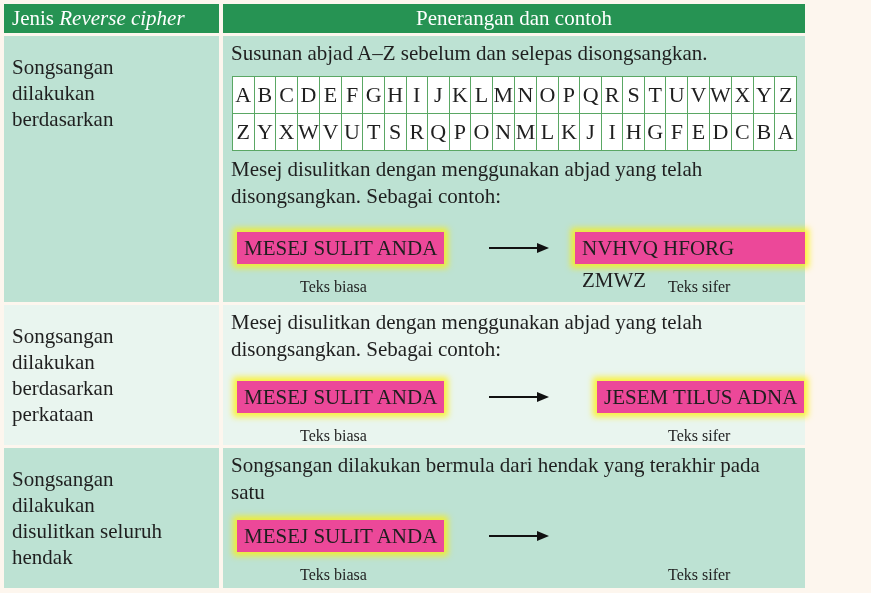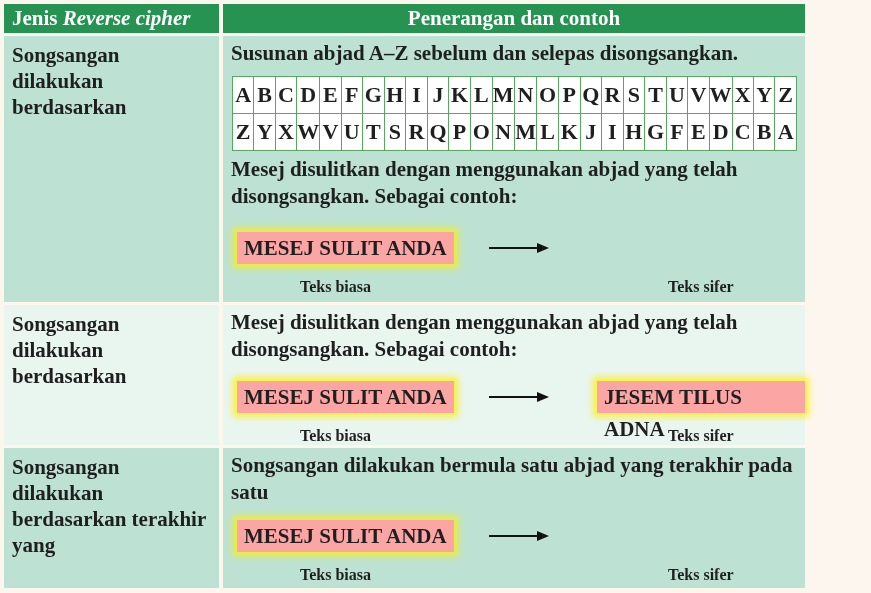--- a/index.html
+++ b/index.html
@@ -2,45 +2,45 @@
 <html><head>
 <meta charset="utf-8">
 <style>
   html, body { margin:0; padding:0; }
   body {
     width:871px; height:593px; background:#fdf6ee;
     font-family:"Liberation Serif","DejaVu Serif",serif; color:#1f1f1f;
     position:relative; overflow:hidden;
   }
   .tbl { position:absolute; left:4px; top:4px; width:862px; }
-  .row { display:flex; gap:4px; margin-bottom:3px;font-weight:bold; }
+  .row { display:flex; gap:4px; margin-bottom:3px; }
   .cl { width:215px; box-sizing:border-box; }
   .cr { width:582px; box-sizing:border-box; }
   .hdr .cl, .hdr .cr {
     background:#269353; color:#ffffff; height:29px; font-size:21px;
     line-height:29px;
   }
   .hdr .cl { padding-left:8px; }
   .hdr .cr { text-align:center; }
   .hdr i { font-style:italic; }
   .bg-a { background:#bde2d3; }
   .bg-b { background:#e9f5ef; }
-  .cl.body { padding:6px 0 0 8px; font-size:21px; line-height:26px; }
+  .cl.body { padding:18px 0 0 8px; font-size:21px; line-height:26px; }
   .cr.body { padding:4px 8px 0 8px; font-size:21px; line-height:27px; position:relative; }
   .r1 { height:266px; }
   .r2 { height:140px; }
   .r3 { height:140px; }
   .grid { margin-top:9px; margin-left:1px; border-collapse:collapse; background:#ffffff; }
   .grid td {
     border:1.5px solid #5aa764; width:21.5px; height:36px; text-align:center;
     font-size:22px; padding:0; line-height:36px;
   }
   .ex { position:absolute; left:0; right:0; height:70px; }
   .hl {
-    position:absolute; background:#fca5a5; padding:0 7px; height:32px; line-height:32px;
+    position:absolute; background:#ec4899; padding:0 7px; height:32px; line-height:32px;
     font-size:21px; box-shadow:0 0 6px 4px rgba(255,240,0,0.75); top:0;
   }
   .arrow { position:absolute; width:60px; height:10px; top:11px; }
   .arrow .shaft { position:absolute; left:0; top:4px; width:50px; height:2px; background:#111; }
   .arrow .head { position:absolute; right:0; top:0; width:0; height:0;
     border-left:12px solid #111; border-top:5px solid transparent; border-bottom:5px solid transparent; }
   .cap { position:absolute; top:41px; font-size:16px; }
 </style>
 </head>
 <body>
@@ -121,31 +121,33 @@
       </tbody>
         </table>
       <div style="margin-top:5px">Mesej disulitkan dengan menggunakan abjad yang telah</div>
       <div>disongsangkan. Sebagai contoh:</div>
       <div class="ex" style="top:196px">
         <div class="hl" style="left:14px">MESEJ SULIT ANDA</div>
         <div class="arrow" style="left:266px">
             <div class="shaft"></div>
             <div class="head"></div>
           </div>
+        <div class="hl" style="left:352px">NVHVQ HFORG ZMWZ</div>
         <div class="cap" style="left:77px">Teks biasa</div>
         <div class="cap" style="left:445px">Teks sifer</div>
       </div>
     </div>
   </div>
 
   <div class="row">
     <div class="cl body bg-b r2">
       <div>Songsangan</div>
       <div>dilakukan</div>
       <div>berdasarkan</div>
+      <div>perkataan</div>
     </div>
     <div class="cr body bg-b r2">
       <div>Mesej disulitkan dengan menggunakan abjad yang telah</div>
       <div>disongsangkan. Sebagai contoh:</div>
       <div class="ex" style="top:76px">
         <div class="hl" style="left:14px">MESEJ SULIT ANDA</div>
         <div class="arrow" style="left:266px">
             <div class="shaft"></div>
             <div class="head"></div>
           </div>
@@ -153,25 +155,25 @@
         <div class="cap" style="left:77px">Teks biasa</div>
         <div class="cap" style="left:445px">Teks sifer</div>
       </div>
     </div>
   </div>
 
   <div class="row">
     <div class="cl body bg-a r3">
       <div>Songsangan</div>
       <div>dilakukan</div>
-      <div>berdasarkan terakhir</div>
-      <div>yang</div>
+      <div>disulitkan seluruh</div>
+      <div>hendak</div>
     </div>
     <div class="cr body bg-a r3">
-      <div>Songsangan dilakukan bermula satu abjad yang terakhir pada satu</div>
+      <div>Songsangan dilakukan bermula dari hendak yang terakhir pada satu</div>
       <div class="ex" style="top:72px">
         <div class="hl" style="left:14px">MESEJ SULIT ANDA</div>
         <div class="arrow" style="left:266px">
             <div class="shaft"></div>
             <div class="head"></div>
           </div>
         <div class="cap" style="left:77px">Teks biasa</div>
         <div class="cap" style="left:445px">Teks sifer</div>
       </div>
     </div>

